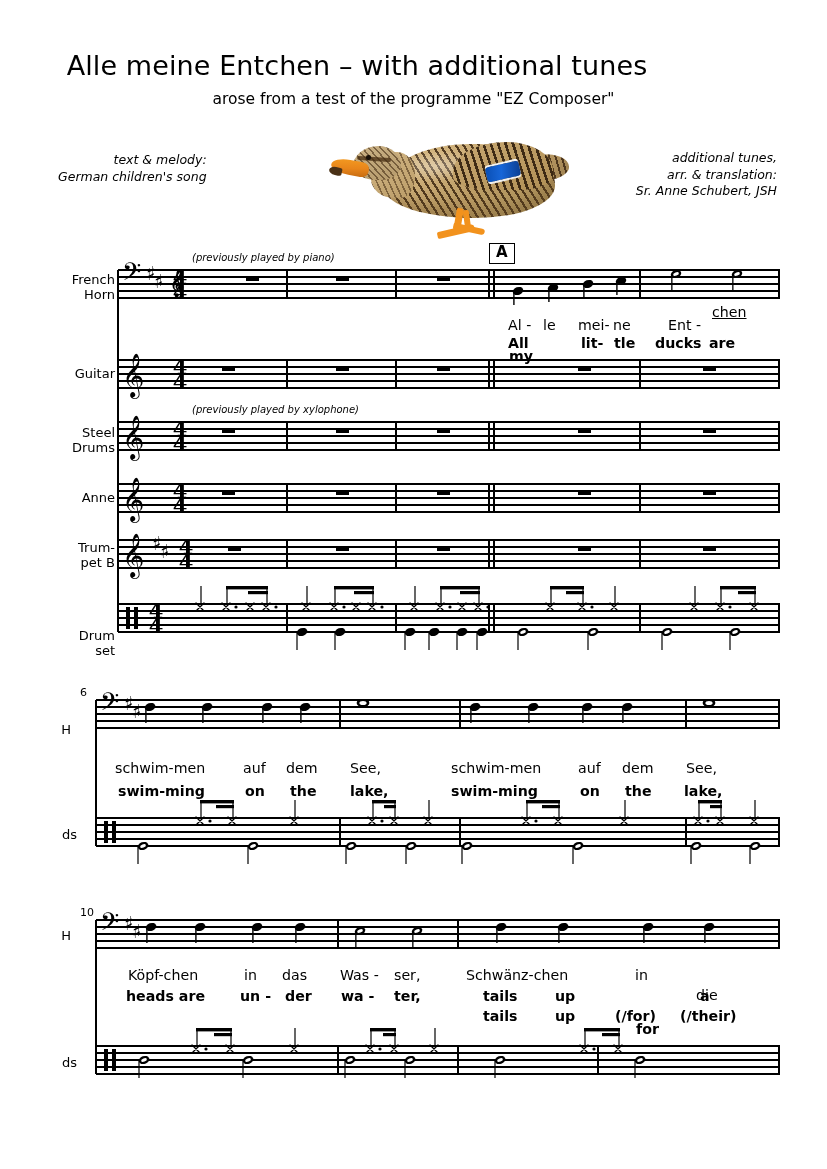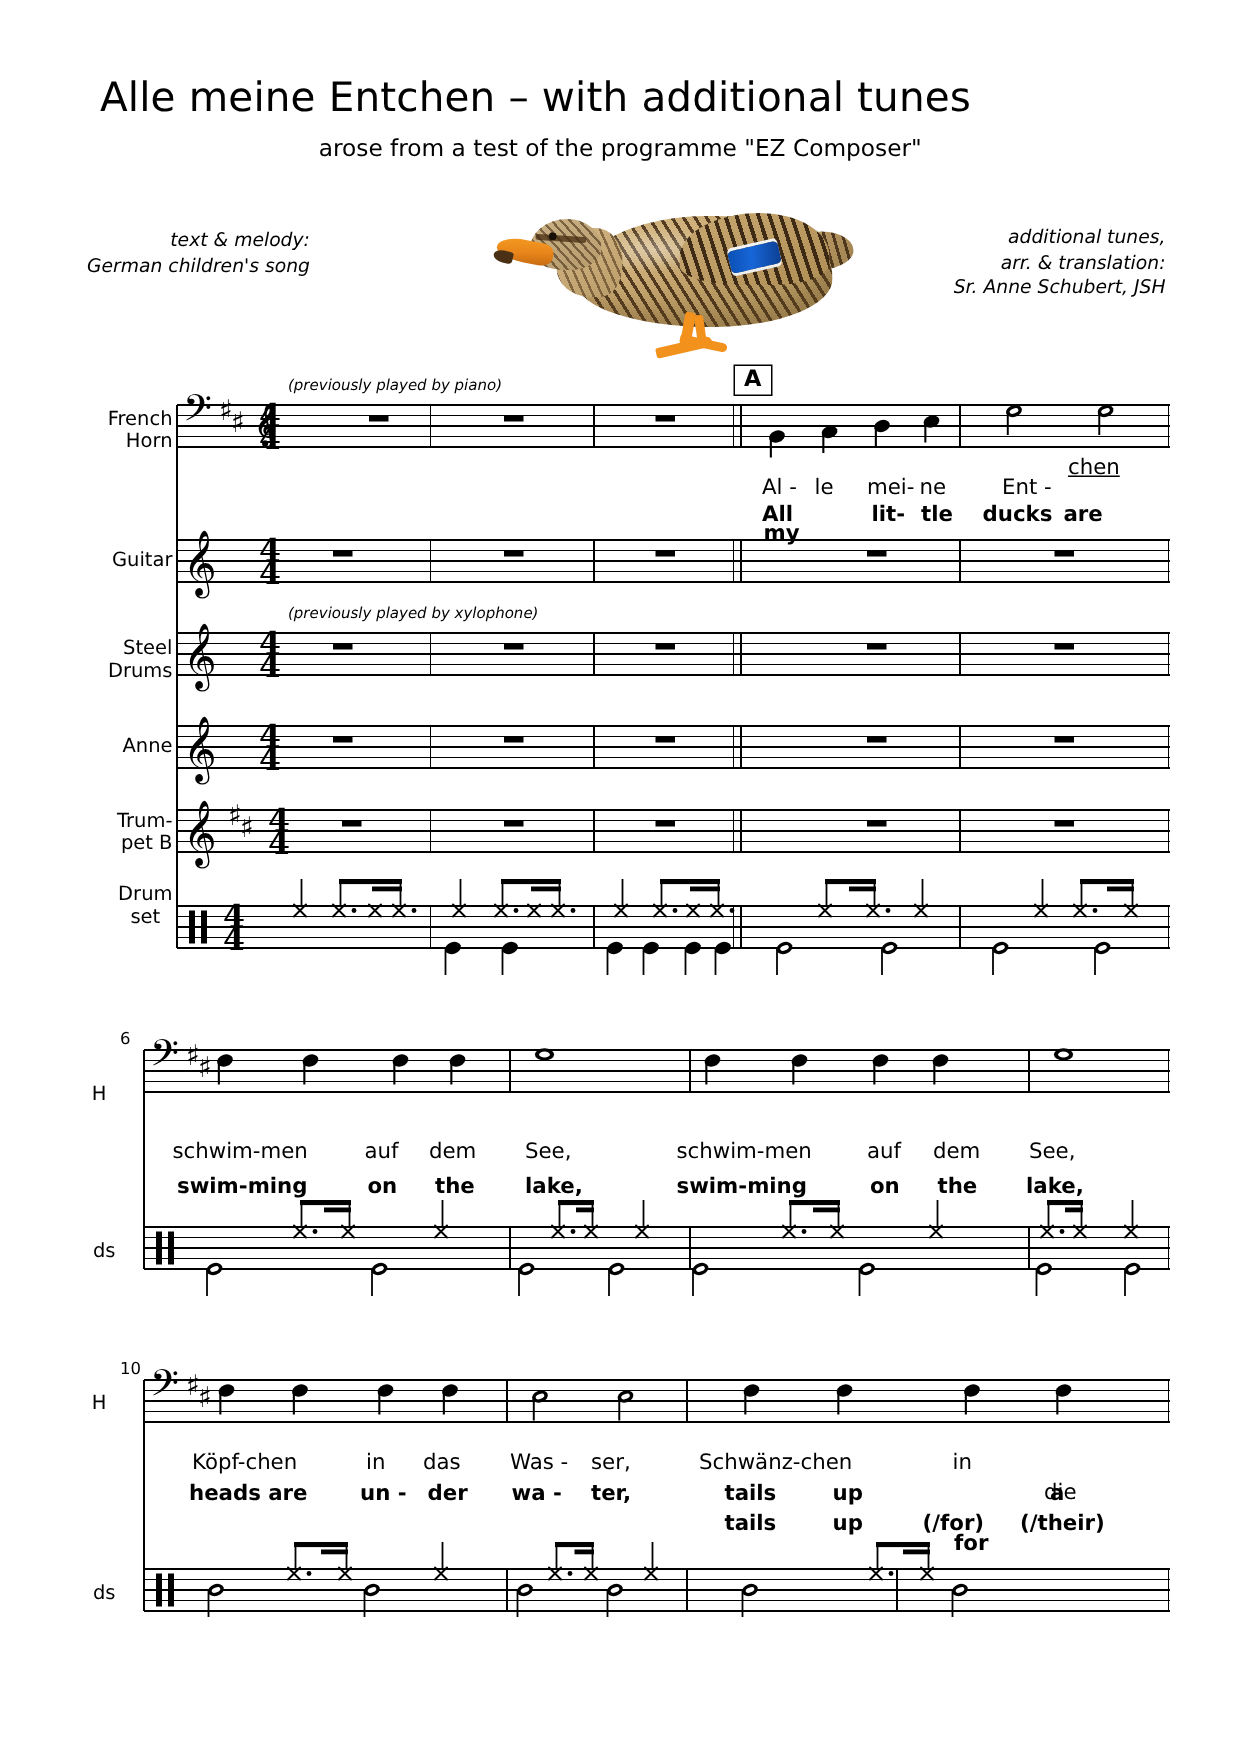--- a/index.html
+++ b/index.html
@@ -204,21 +204,21 @@
 </div>
 
 <div class="instname" style="right:712px; top:272px;">French
 Horn</div>
 <div class="instname" style="right:712px; top:366px;">Guitar</div>
 <div class="instname" style="right:712px; top:425px;">Steel
 Drums</div>
 <div class="instname" style="right:712px; top:490px;">Anne</div>
 <div class="instname" style="right:712px; top:540px;">Trum-
 pet B</div>
-<div class="instname" style="right:712px; top:589px;text-align:center;">Drum
+<div class="instname" style="right:712px; top:628px;">Drum
 set</div>
 
 <div class="instname" style="right:756px; top:722px;">H</div>
 <div class="instname" style="right:750px; top:827px;">ds</div>
 <div class="instname" style="right:756px; top:928px;">H</div>
 <div class="instname" style="right:750px; top:1055px;">ds</div>
 
 <div class="anno" style="left:192px; top:252px;">(previously played by piano)</div>
 <div class="anno" style="left:192px; top:404px;">(previously played by xylophone)</div>
 

